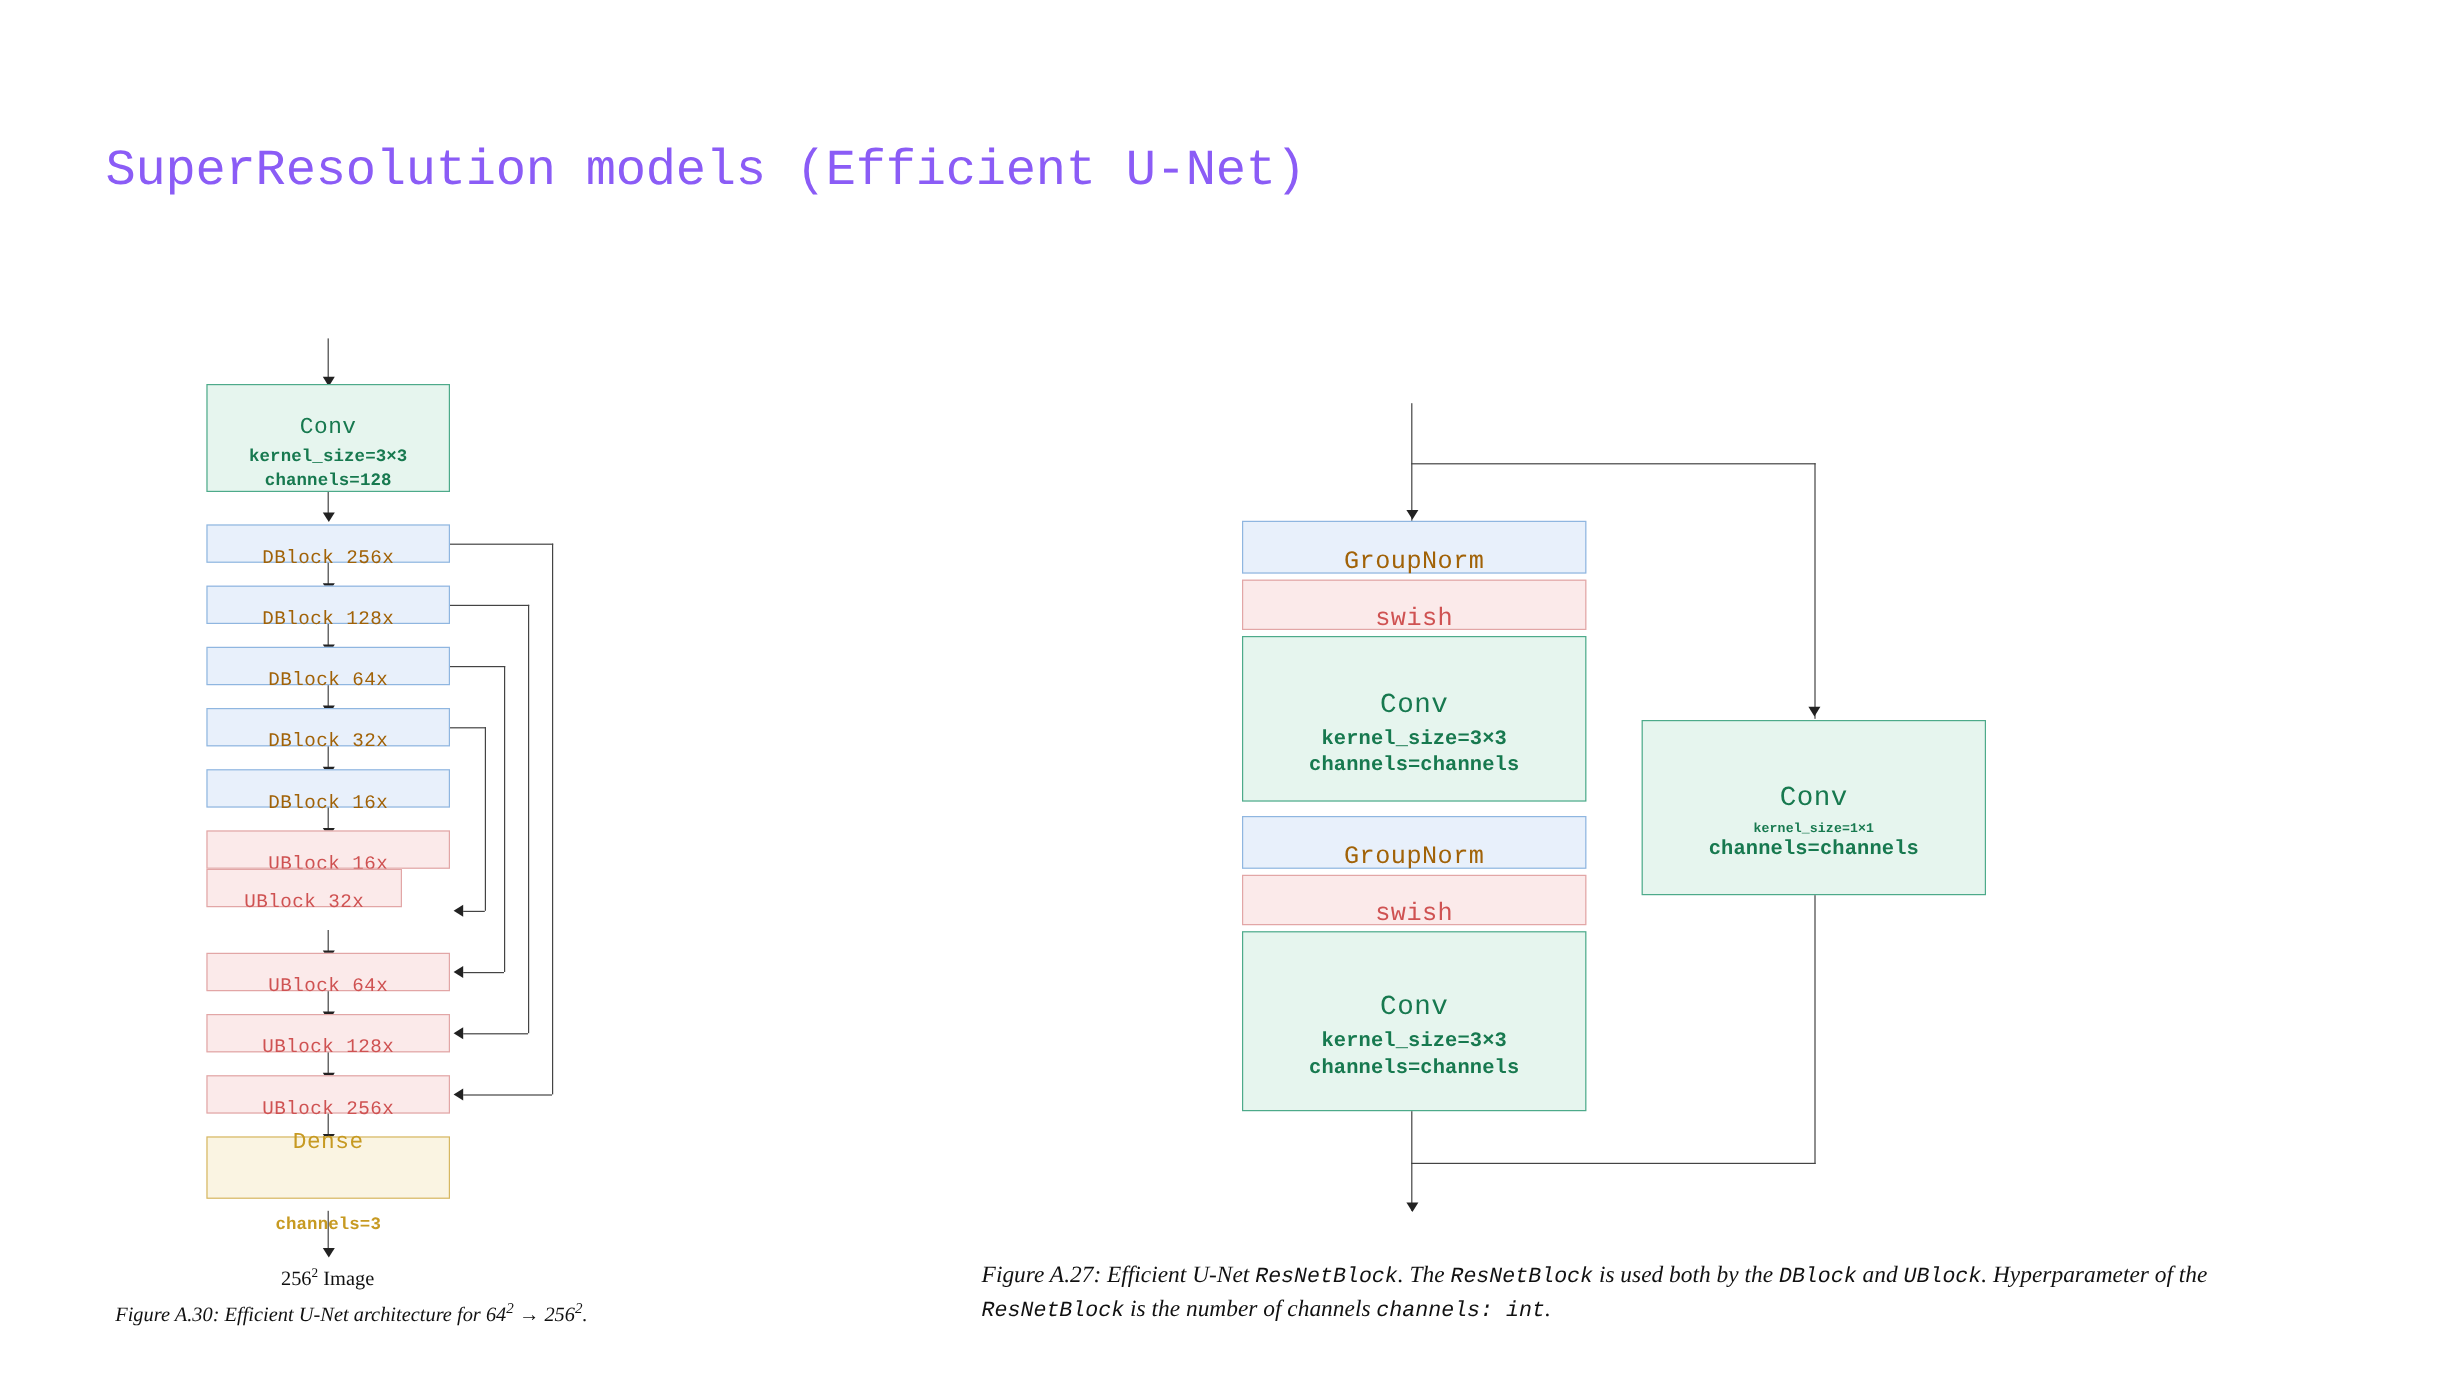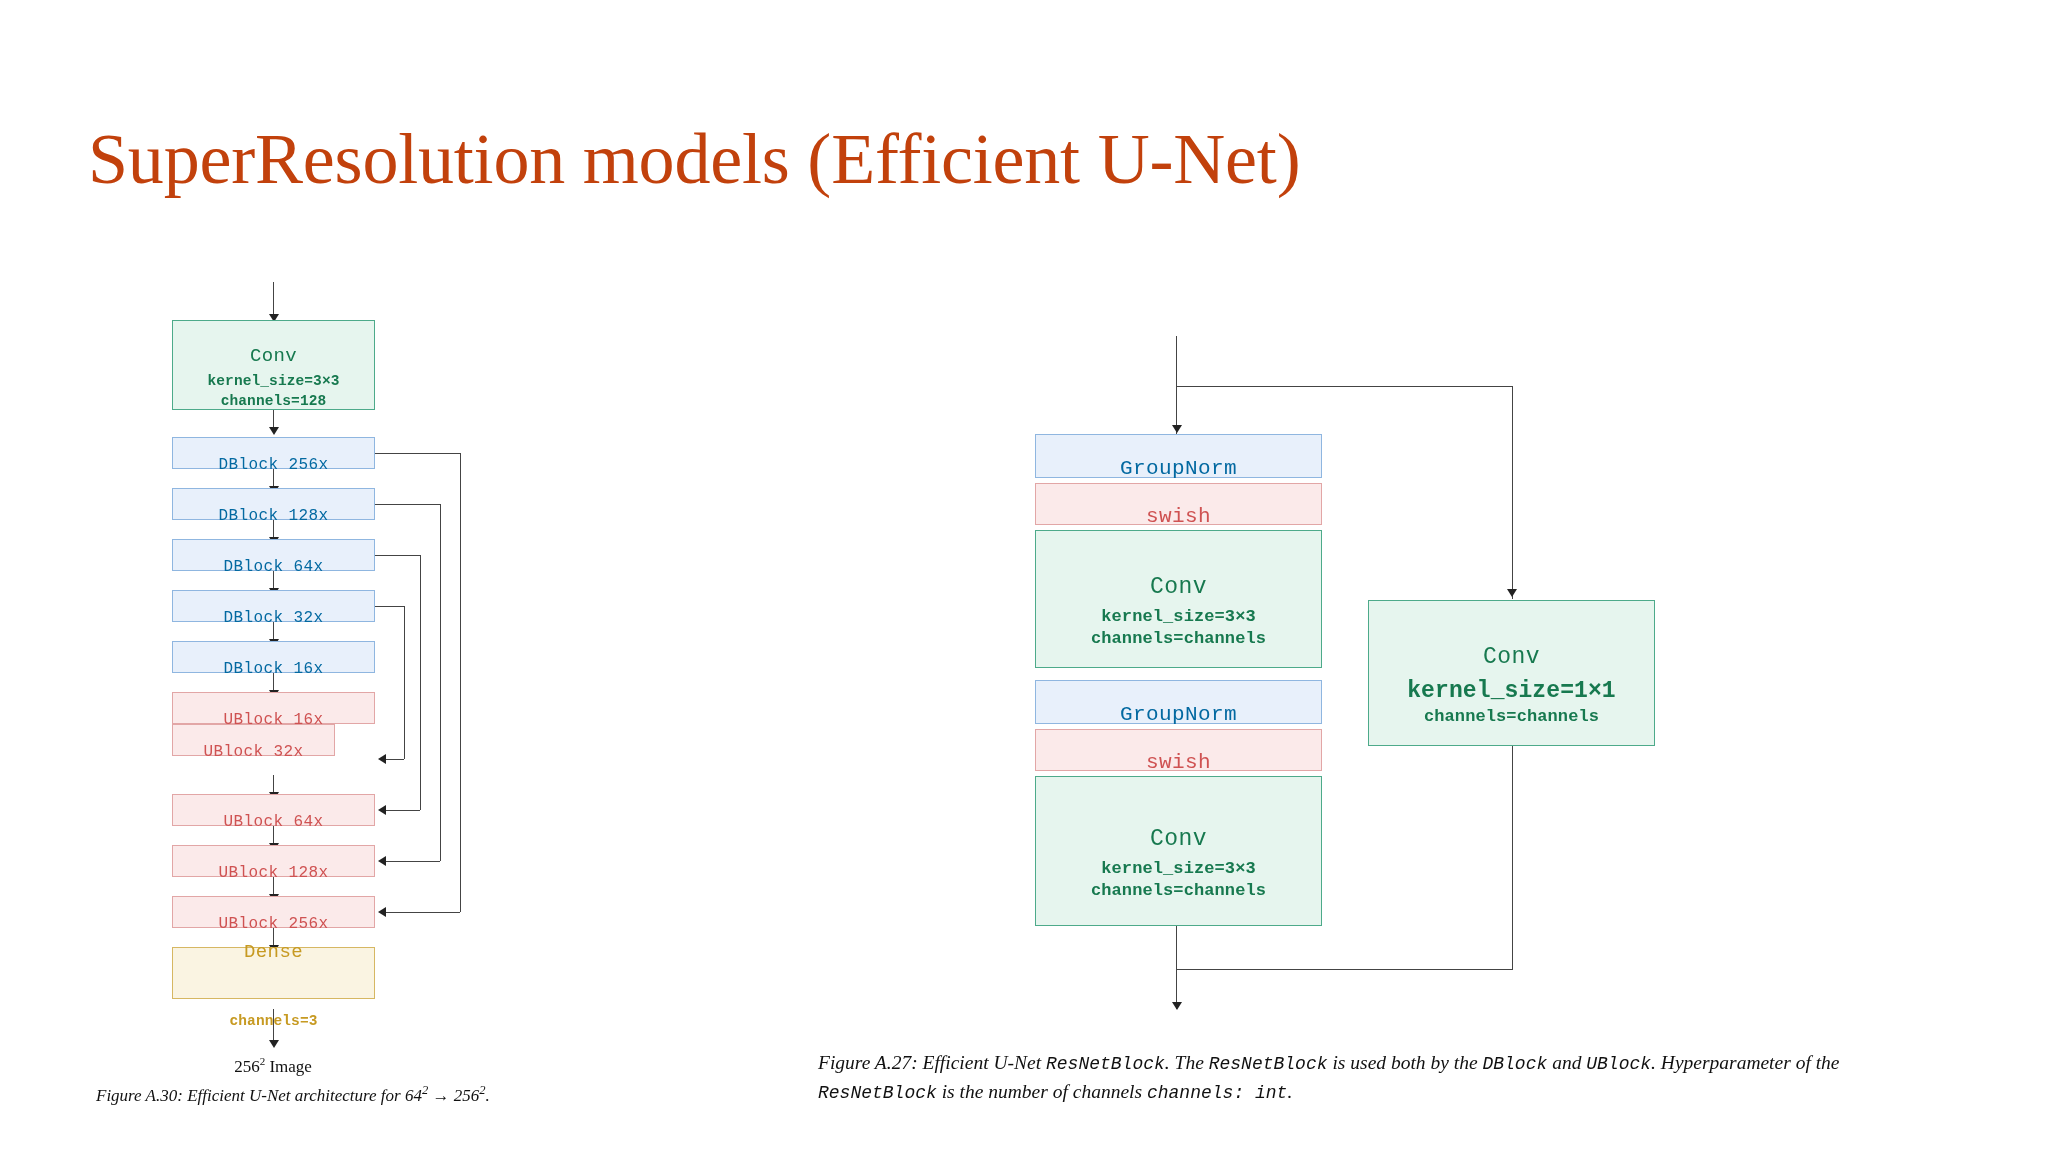--- a/index.html
+++ b/index.html
@@ -4,41 +4,41 @@
 <style>
   html,body{margin:0;padding:0;background:#ffffff;}
   body{width:2048px;height:1152px;position:relative;overflow:hidden;
        font-family:"Liberation Serif",serif;-webkit-font-smoothing:antialiased;}
 
   #slide{position:absolute;left:0;top:0;width:2048px;height:1152px;background:#fff;}
 
   
   #slide-title{
     position:absolute;left:88px;top:118px;
-    font-family:Liberation Serif, serif;
-    font-size:72px;font-weight:400;color:#c2410c;letter-spacing:-0.2px;
+    font-family:Liberation Mono, monospace;
+    font-size:42px;font-weight:400;color:#8b5cf6;letter-spacing:-0.2px;
     white-space:nowrap;
   }
 
   
   .node{
     position:absolute;box-sizing:border-box;
     border:1.3px solid #999;background:#fff;
     display:flex;flex-direction:column;align-items:center;justify-content:center;
     font-family:"Liberation Mono","DejaVu Sans Mono",monospace;
     text-align:center;line-height:1.32;
   }
   .node .ttl{font-size:16px;letter-spacing:.4px;margin-top:25px;}
   .node .sub{font-size:12.5px;letter-spacing:.1px;font-weight:700;}
   .node.big .ttl{font-size:19px;margin-bottom:3px;}
   .node.big .sub{font-size:14.5px;}
 
   
   .t-green{border-color:#4daa8a;background:#e6f5ee;color:#17794f;}
-  .t-blue {border-color:#8fb6e0;background:#e8f0fb;color:#0369a1;font-family:Liberation Mono, monospace;}
+  .t-blue {border-color:#8fb6e0;background:#e8f0fb;color:#a16207;font-family:Liberation Mono, monospace;}
   .t-red  {border-color:#e2a6a6;background:#fbeaea;color:#cf5252;}
   .t-amber{border-color:#d6b762;background:#faf4e2;color:#c79a22;}
 
   
   .ln{position:absolute;background:#444;}
   .lnv{width:1.4px;}
   .lnh{height:1.4px;}
   .arw{position:absolute;width:0;height:0;}
   .arw-d{border-left:5px solid transparent;border-right:5px solid transparent;border-top:8px solid #222;}
   .arw-l{border-top:5px solid transparent;border-bottom:5px solid transparent;border-right:8px solid #222;}
@@ -198,21 +198,21 @@
   </div>
 
   <div class="node big t-green" style="left:1035px;top:776px;width:287px;height:150px;">
     <div class="ttl" style="font-size:23px;">Conv</div>
     <div class="sub" style="font-size:17px;">kernel_size=3×3</div>
     <div class="sub" style="font-size:17px;">channels=channels</div>
   </div>
 
   <div class="node big t-green" style="left:1368px;top:600px;width:287px;height:146px;">
     <div class="ttl" style="font-size:23px;">Conv</div>
-    <div class="sub" style="font-size:23px;">kernel_size=1×1</div>
+    <div class="sub" style="font-size:11px;">kernel_size=1×1</div>
     <div class="sub" style="font-size:17px;">channels=channels</div>
   </div>
 
   <div class="ln lnv" style="left:1176px;top:926px;height:83px;"></div>
   <div class="ln lnv" style="left:1511.6px;top:746px;height:224px;"></div>
   <div class="ln lnh" style="left:1176px;top:969px;width:337px;"></div>
   <div class="arw arw-d" style="left:1171.5px;top:1002px;"></div>
 
   <div class="caption" id="cap-right">
     <span>Figure A.27: Efficient U-Net </span><span class="mono">ResNetBlock</span><span>. The </span><span class="mono">ResNetBlock</span><span> is used both by the </span><span class="mono">DBlock</span><span> and </span><span class="mono">UBlock</span><span>. Hyperparameter of the </span><span class="mono">ResNetBlock</span><span> is the number of channels </span><span class="mono">channels: int</span><span>.</span>

